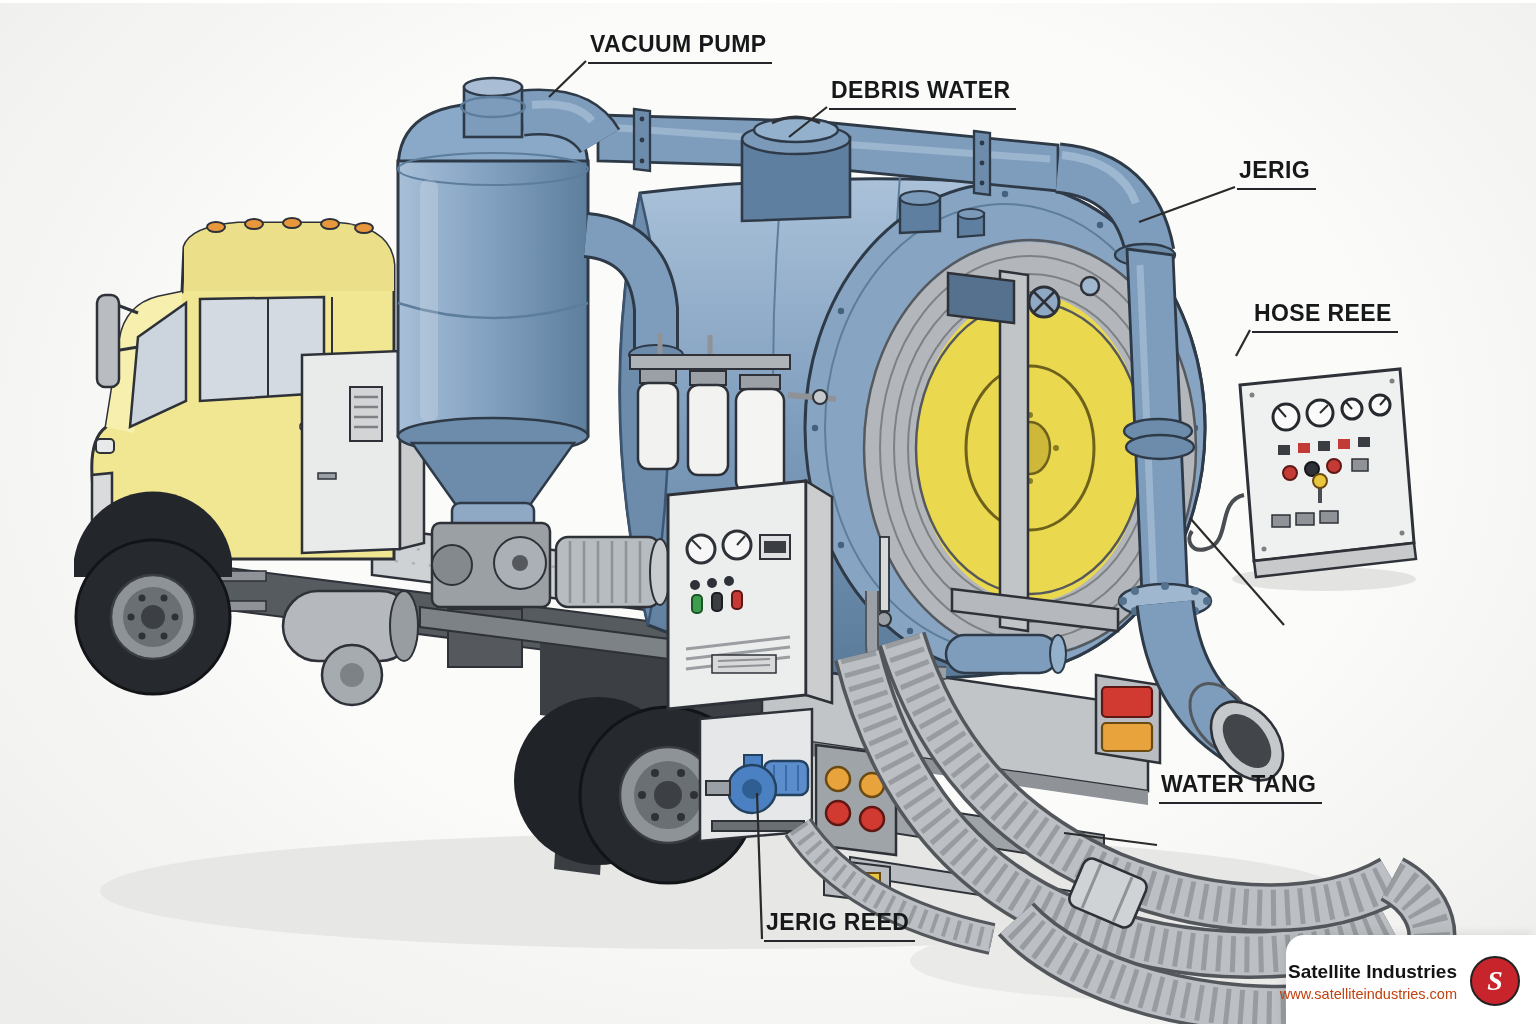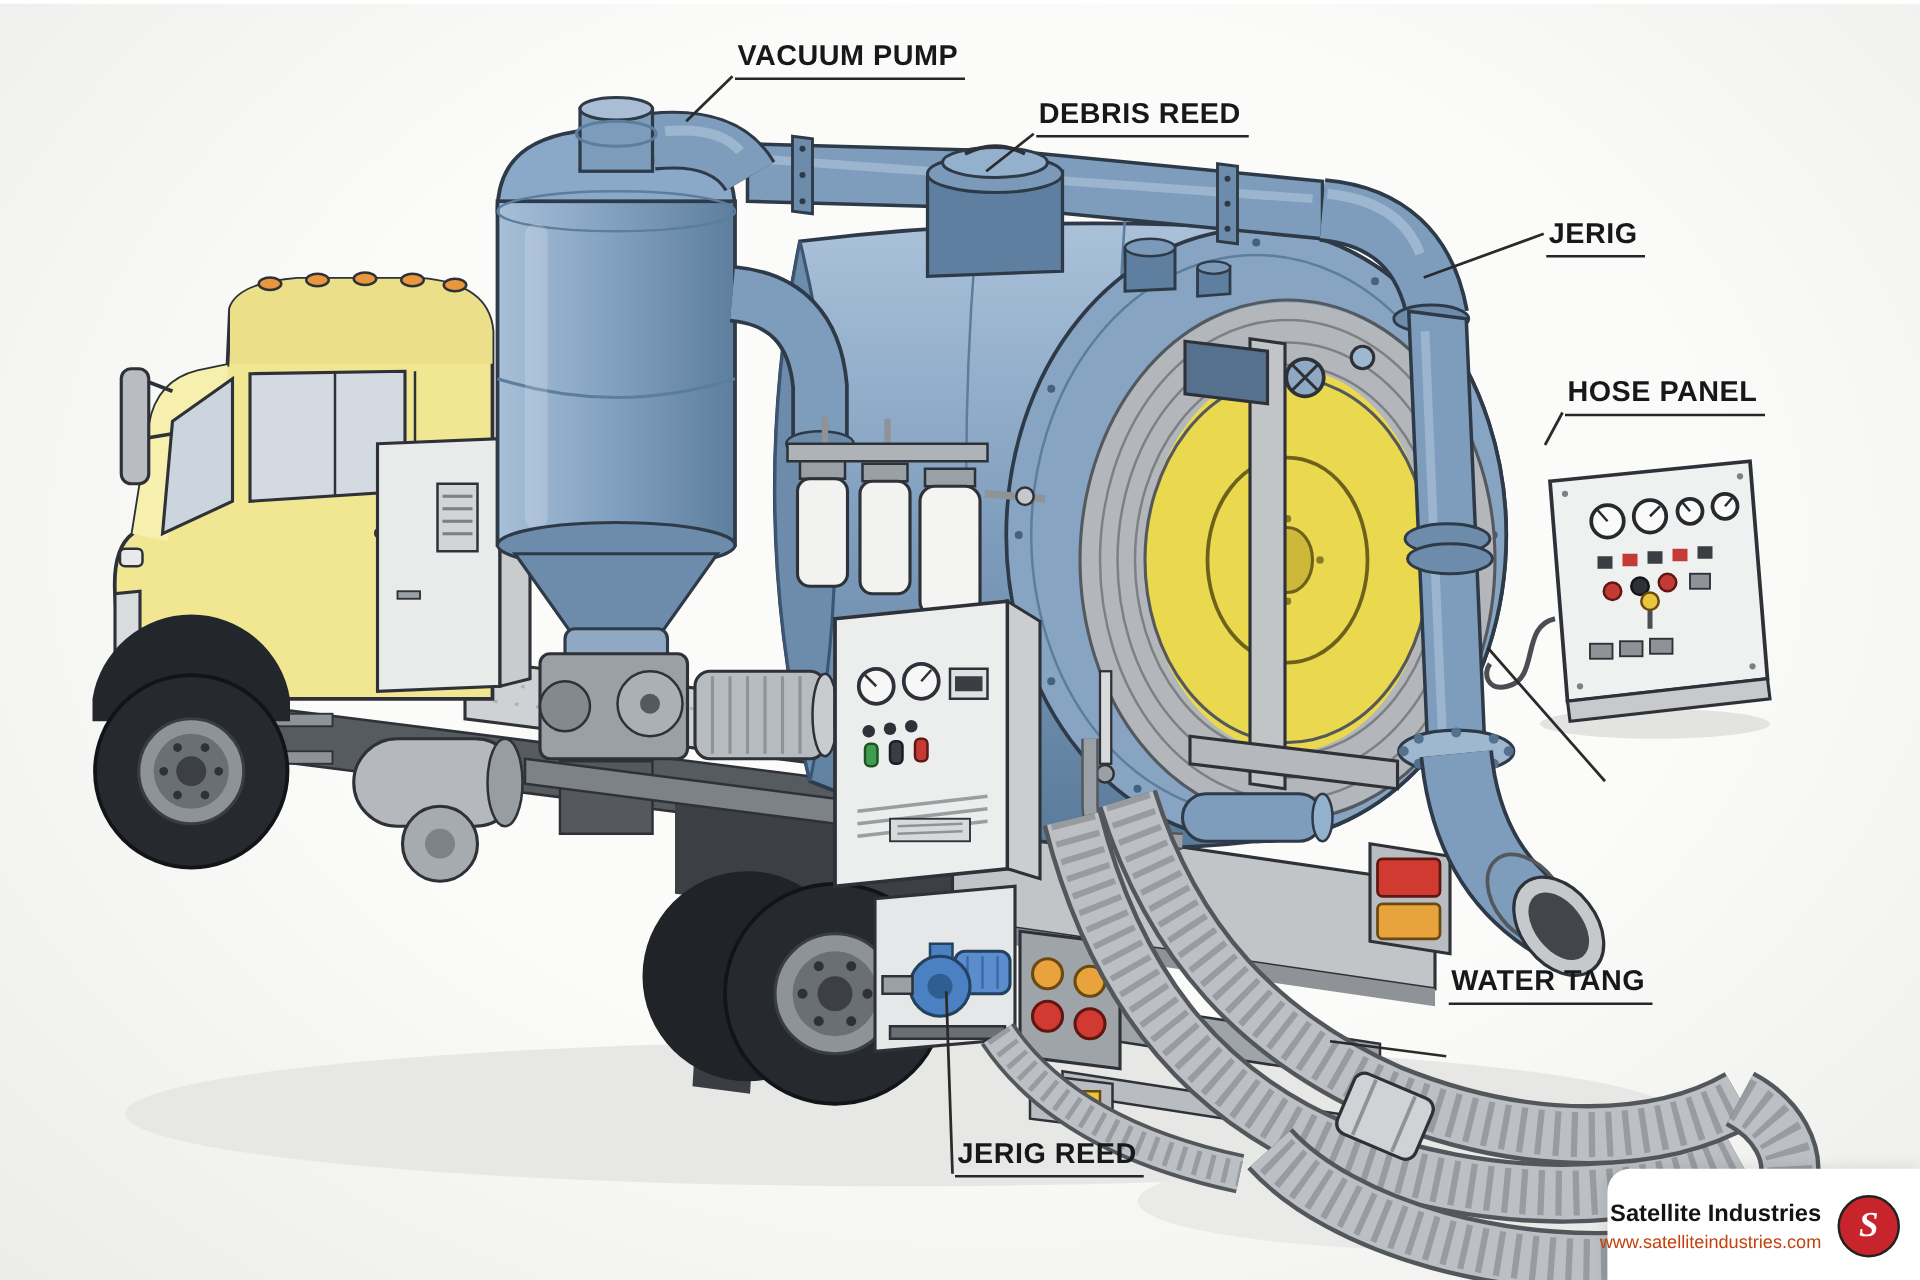--- a/index.html
+++ b/index.html
@@ -400,23 +400,23 @@
     <line x1="827" y1="104" x2="789" y2="134"></line>
     <line x1="1235" y1="184" x2="1139" y2="219"></line>
     <line x1="1250" y1="327" x2="1236" y2="353"></line>
     <line x1="1284" y1="622" x2="1190" y2="515"></line>
     <line x1="1157" y1="842" x2="1064" y2="830"></line>
     <line x1="762" y1="936" x2="757" y2="790"></line>
   </g>
 </svg>
 
 <div class="lbl" style="left:588px; top:28px">VACUUM PUMP</div>
-<div class="lbl" style="left:829px; top:74px">DEBRIS REED</div>
-<div class="lbl" style="left:1237px; top:170px">JERIG</div>
-<div class="lbl" style="left:1252px; top:297px">HOSE PANEL</div>
+<div class="lbl" style="left:829px; top:74px">DEBRIS WATER</div>
+<div class="lbl" style="left:1237px; top:154px">JERIG</div>
+<div class="lbl" style="left:1252px; top:297px">HOSE REEE</div>
 <div class="lbl" style="left:1159px; top:768px">WATER TANG</div>
 <div class="lbl" style="left:764px;  top:906px">JERIG REED</div>
 
 <div class="brand">
   <div class="brand-text">
     <div class="brand-name">Satellite Industries</div>
     <div class="brand-url">www.satelliteindustries.com</div>
   </div>
   <div class="brand-logo">
     <span>S</span>

